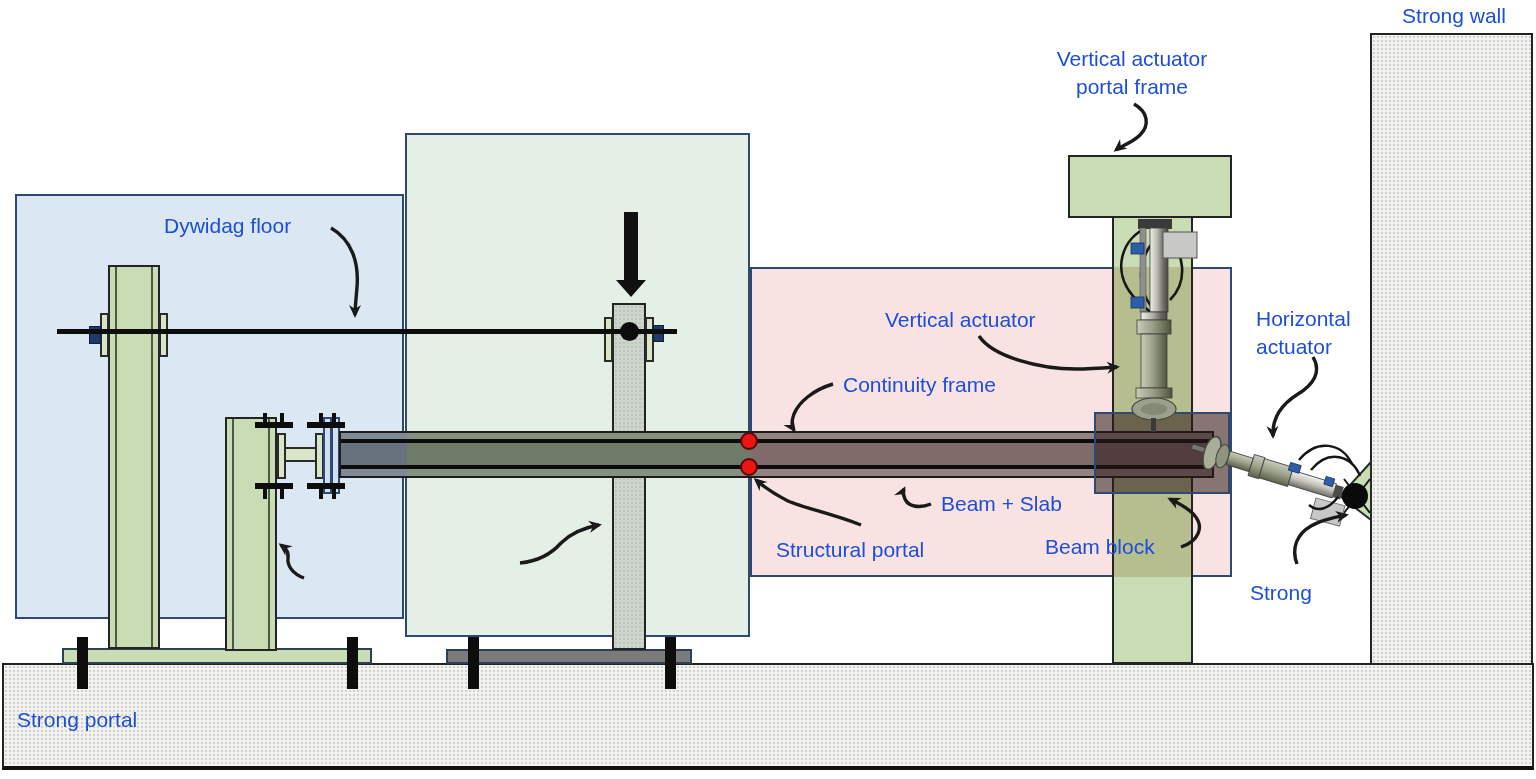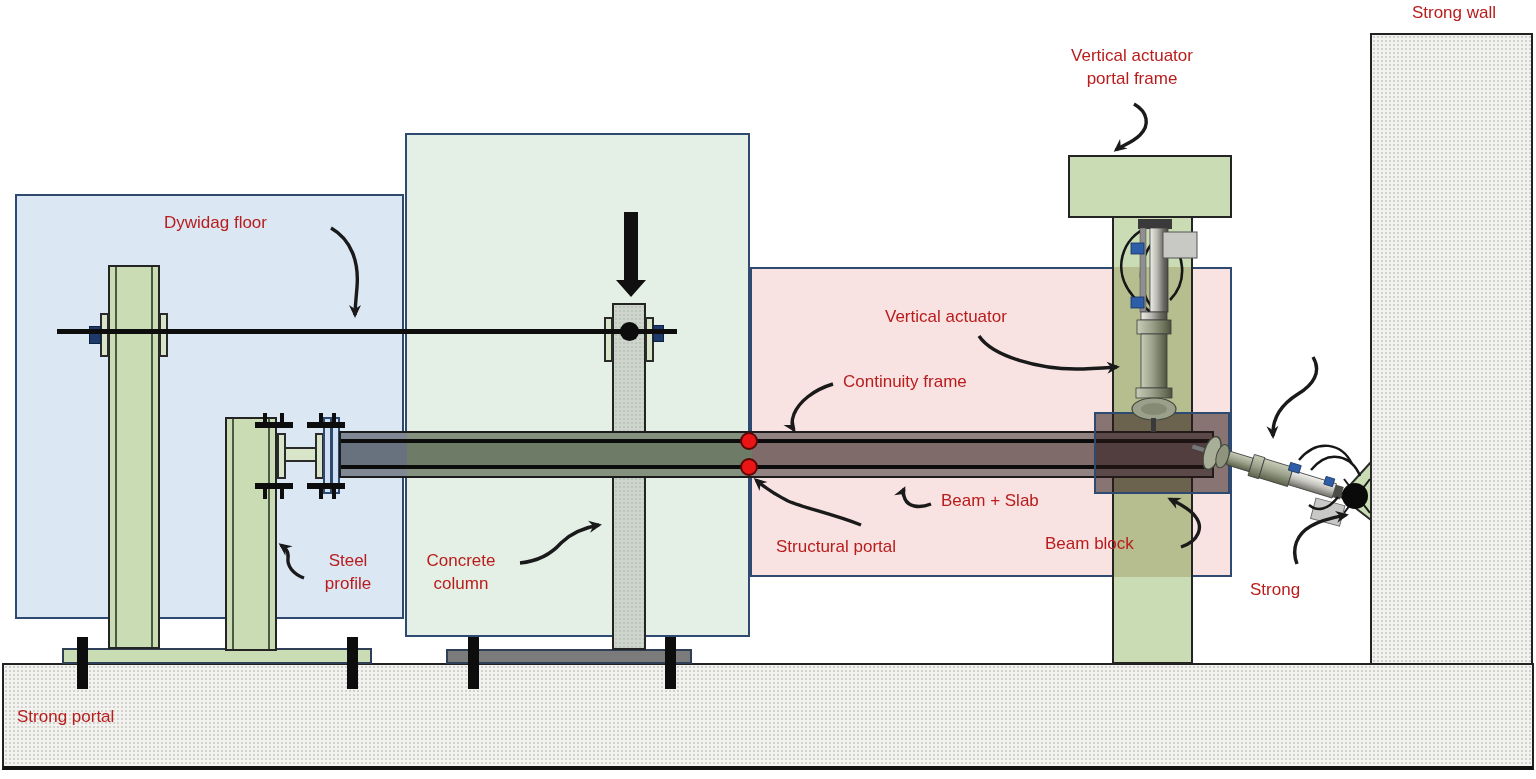--- a/index.html
+++ b/index.html
@@ -1,19 +1,19 @@
 <!DOCTYPE html>
 <html><head>
 <meta charset="utf-8">
 <style>
   html,body{margin:0;padding:0;background:#ffffff;}
   #stage{position:relative;width:1536px;height:779px;background:#ffffff;
          font-family:"Liberation Sans",sans-serif;overflow:hidden;}
   .abs{position:absolute;box-sizing:border-box;}
-  .lbl{position:absolute;font-size:17px;line-height:1.33;color:#b91c1c;white-space:pre-line;}
+  .lbl{position:absolute;font-size:21px;line-height:1.33;color:#1d4ed8;white-space:pre-line;}
   .ctr{text-align:center;}
   .hatch{background-color:#f2f2f0;
          background-image:radial-gradient(#d2d2cb 1px, rgba(0,0,0,0) 1px);
          background-size:4px 4px;}
   .greenfill{background:#c9dcb4;border:2px solid #242424;}
   .plate{background:#d9e5c9;border:2px solid #2b2b2b;}
   .blueplate{background:#cfe0f2;border:2px solid #2e4a70;}
   .nut{background:#1d3a6b;border:1px solid #0e2040;}
   .bolt{background:#0d0d0d;}
   .flangeline{position:absolute;top:0;bottom:0;width:2px;background:#4c5a45;}
@@ -183,24 +183,22 @@
       <path d="M 304,578 C 293,574 287,566 288,558 C 289,551 285,548 281,545"></path>
       <path d="M 520,563 C 541,561 553,552 561,543 C 569,535 582,528 599,525"></path>
     </g>
   </svg>
 
   <div class="lbl ctr" style="left:1374px;top:2px;width:160px;">Strong wall</div>
   <div class="lbl ctr" style="left:1032px;top:45px;width:200px;">Vertical actuator
 portal frame</div>
   <div class="lbl" style="left:164px;top:212px;">Dywidag floor</div>
   <div class="lbl" style="left:885px;top:306px;">Vertical actuator</div>
+  <div class="lbl" style="left:1256px;top:305px;">Horizontal
+actuator</div>
   <div class="lbl" style="left:843px;top:371px;">Continuity frame</div>
   <div class="lbl" style="left:941px;top:490px;">Beam + Slab</div>
   <div class="lbl" style="left:776px;top:536px;">Structural portal</div>
   <div class="lbl" style="left:1045px;top:533px;">Beam block</div>
   <div class="lbl" style="left:1250px;top:579px;">Strong</div>
-  <div class="lbl ctr" style="left:298px;top:550px;width:100px;">Steel
-profile</div>
-  <div class="lbl ctr" style="left:411px;top:550px;width:100px;">Concrete
-column</div>
   <div class="lbl" style="left:17px;top:706px;">Strong portal</div>
 
 </div>
 
 </body></html>

